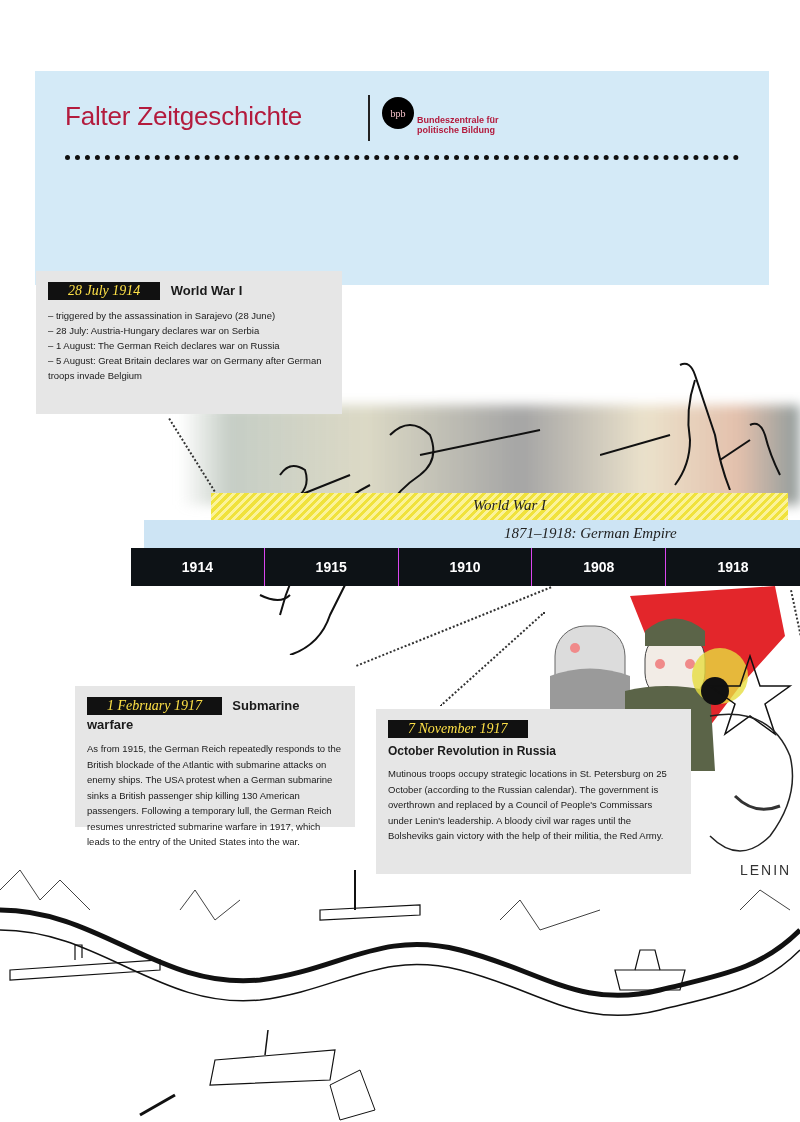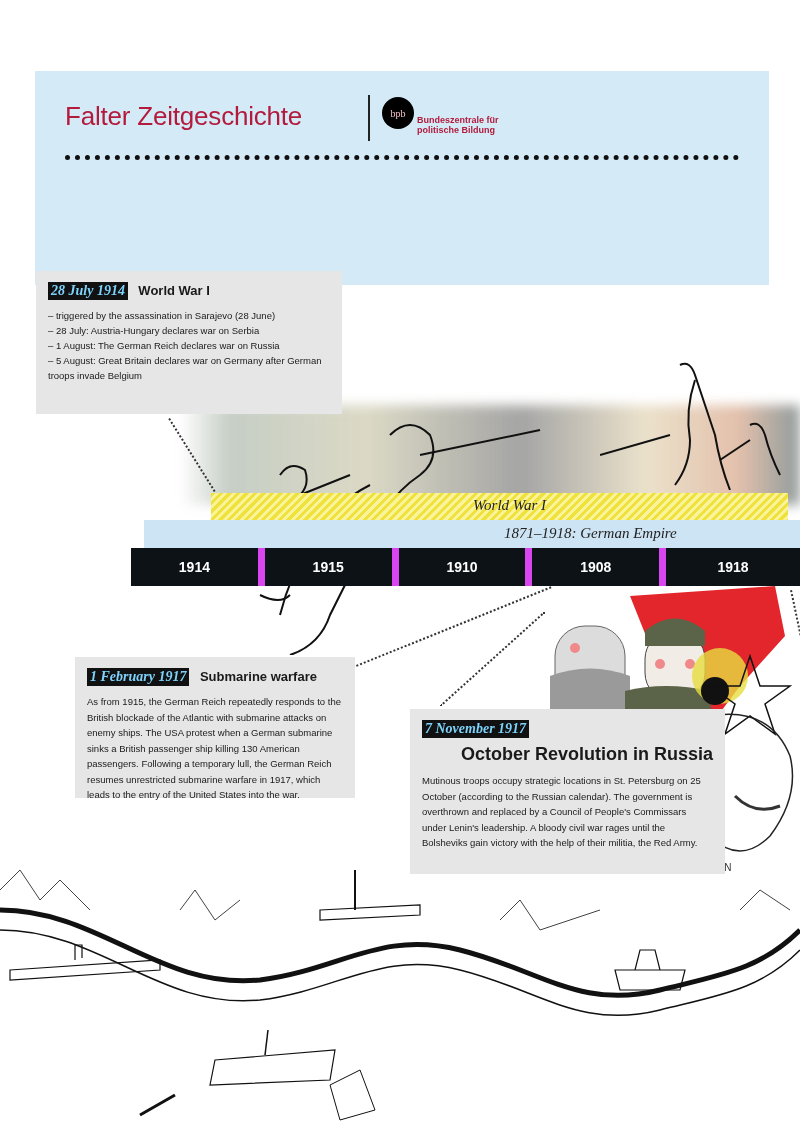--- a/index.html
+++ b/index.html
@@ -23,52 +23,52 @@
 
     .illustration-wash {
       position: absolute; left: 180px; top: 405px; width: 620px; height: 100px;
       background: linear-gradient(90deg, rgba(180,190,170,0.0) 0%, rgba(150,165,150,0.55) 8%, rgba(185,180,140,0.5) 30%, rgba(90,90,90,0.55) 55%, rgba(210,190,140,0.45) 75%, rgba(200,130,90,0.5) 90%, rgba(70,90,90,0.6) 100%);
       filter: blur(6px);
     }
     .soldier { position: absolute; }
 
     .event-box { position: absolute; background: #e6e6e6; padding: 10px 12px; }
     .date-tag {
-      display: inline-block; background: #111; color: #7dd3fc; font-family: "Liberation Serif", serif;
-      font-style: italic; font-weight: bold; font-size: 14px; padding: 1px 3px; margin-right: 6px;
+      display: inline-block; background: #111; color: #fde047; font-family: "Liberation Serif", serif;
+      font-style: italic; font-weight: normal; font-size: 14px; padding: 1px 20px; margin-right: 6px;
     }
     .event-title { font-weight: bold; font-size: 13px; vertical-align: middle; }
     .event-list { list-style: none; margin-top: 8px; font-size: 9.5px; line-height: 15px; }
     .event-body { margin-top: 8px; font-size: 9.5px; line-height: 15.5px; }
 
     .box-1914 { left: 36px; top: 271px; width: 306px; height: 143px; }
-    .box-1917a { left: 75px; top: 657px; width: 280px; height: 141px; }
-    .box-1917b { left: 376px; top: 709px; width: 315px; height: 165px; margin-left: 34px; }
-    .box-1917b .event-title { display: block; margin-top: 6px; font-size: 18px; text-align: right; }
+    .box-1917a { left: 75px; top: 686px; width: 280px; height: 141px; }
+    .box-1917b { left: 376px; top: 709px; width: 315px; height: 165px; }
+    .box-1917b .event-title { display: block; margin-top: 6px; font-size: 12px; }
 
     .band-ww1 {
       position: absolute; left: 211px; top: 493px; width: 577px; height: 27px;
       background: repeating-linear-gradient(135deg, #f0e23c 0 3px, #fbf39a 3px 6px);
     }
     .band-ww1 span, .band-empire span {
       position: absolute; font-family: "Liberation Serif", serif; font-style: italic; font-size: 15px; color: #222;
     }
     .band-ww1 span { left: 262px; top: 4px; }
     .band-empire { position: absolute; left: 144px; top: 520px; width: 669px; height: 28px; background: #cde4f4; }
     .band-empire span { left: 360px; top: 5px; }
     .band-empire::after { content: ""; position: absolute; right: 0; top: 0; width: 10px; height: 28px; background: #7ec3e8; }
     .year-bar { position: absolute; left: 131px; top: 548px; width: 669px; height: 38px; background: #0d1216; display: flex; }
     .year-cell {
-      width: 134px; height: 38px; border-right: 7px solid #d946ef; color: #fff; font-weight: bold; font-size: 14px;
+      width: 134px; height: 38px; border-right: 1px solid #d946ef; color: #fff; font-weight: bold; font-size: 14px;
       display: flex; align-items: center; justify-content: center;
     }
     .year-cell:last-child { border-right: none; }
 
     .connector { position: absolute; border-top: 2px dotted #333; transform-origin: 0 0; }
-    .lenin-label { position: absolute; left: 694px; top: 862px; font-size: 10px; letter-spacing: 2px; color: #333; }
+    .lenin-label { position: absolute; left: 740px; top: 862px; font-size: 14px; letter-spacing: 2px; color: #333; }
   </style>
 </head>
 <body>
 
 <div class="header">
   <div class="brand">Falter Zeitgeschichte</div>
   <div class="brand-divider"></div>
   <div class="bpb-logo">bpb</div>
   <div class="bpb-text">
     <div>Bundeszentrale für</div>

